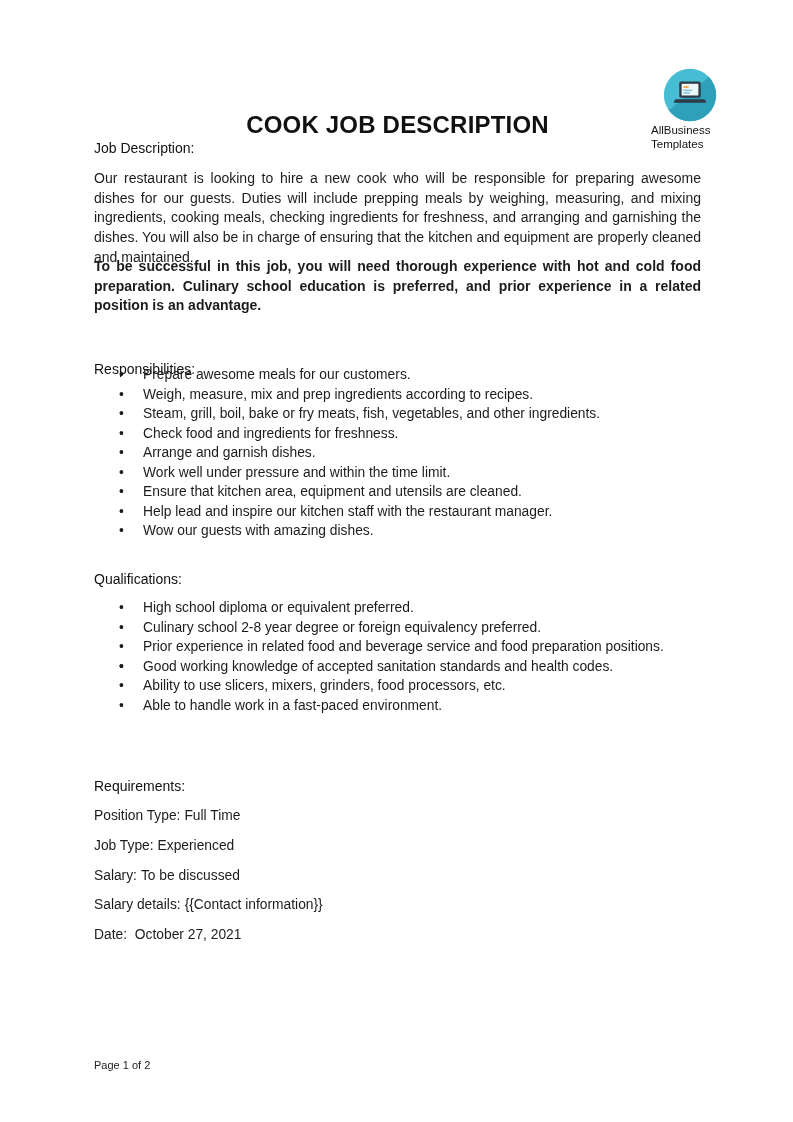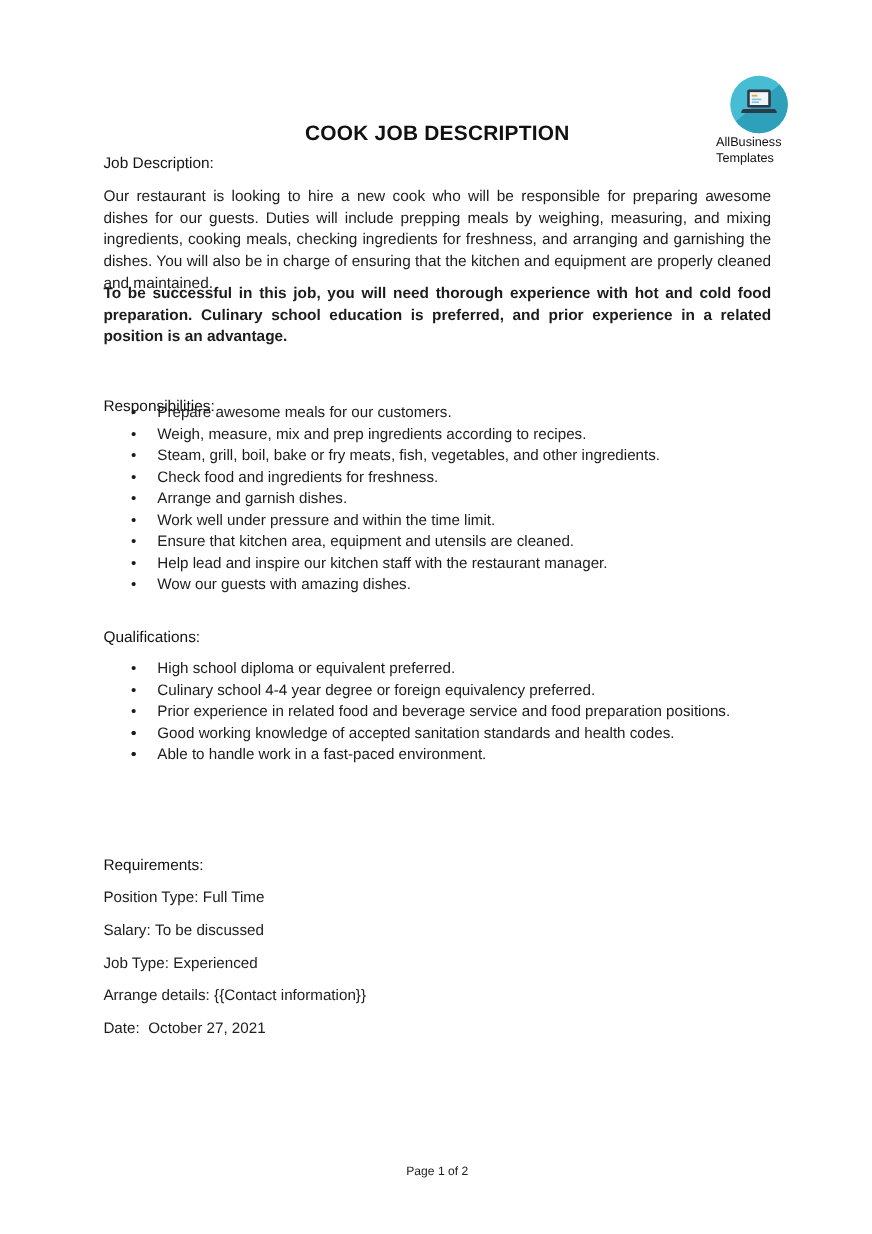--- a/index.html
+++ b/index.html
@@ -18,21 +18,21 @@
     left: 94px;
     width: 607px;
     top: 0;
     height: 100%;
   }
   .abs { position: absolute; left: 0; right: 0; }
 
   .doc-title {
     top: 111px;
     text-align: center;
-    font-size: 19px;
+    font-size: 24px;
     font-weight: bold;
     letter-spacing: 0.2px;
     color: #111111;
   }
 
   .logo {
     position: absolute;
     top: 67px;
     right: 64px;
     width: 78px;
@@ -83,21 +83,20 @@
   .req-field {
     font-size: 13.8px;
     line-height: 19.7px;
     margin-bottom: 10.1px;
     white-space: pre-wrap;
   }
   .req-field .field-label { margin-right: 4px; text-align: center; }
 
   .footer {
     top: 1059px;
-    text-align: center;
     font-size: 11px;
     color: #1c1c1c;
   }
 </style>
 </head>
 <body>
 
 <div class="page">
 
   <div class="logo">
@@ -142,34 +141,34 @@
       <li><span class="bullet">•</span><span>Work well under pressure and within the time limit.</span></li>
       <li><span class="bullet">•</span><span>Ensure that kitchen area, equipment and utensils are cleaned.</span></li>
       <li><span class="bullet">•</span><span>Help lead and inspire our kitchen staff with the restaurant manager.</span></li>
       <li><span class="bullet">•</span><span>Wow our guests with amazing dishes.</span></li>
     </ul>
 
     <div class="abs section-heading h-qual">Qualifications:</div>
 
     <ul class="abs bullet-list list-qual">
       <li><span class="bullet">•</span><span>High school diploma or equivalent preferred.</span></li>
-      <li><span class="bullet">•</span><span>Culinary school 4-4 year degree or foreign equivalency preferred.</span></li>
+      <li><span class="bullet">•</span><span>Culinary school 2-8 year degree or foreign equivalency preferred.</span></li>
       <li><span class="bullet">•</span><span>Prior experience in related food and beverage service and food preparation positions.</span></li>
       <li><span class="bullet">•</span></li>
       <li><span class="bullet">•</span><span>Good working knowledge of accepted sanitation standards and health codes.</span></li>
-      <li><span class="bullet">•</span></li>
+      <li><span class="bullet">•</span><span>Ability to use slicers, mixers, grinders, food processors, etc.</span></li>
       <li><span class="bullet">•</span><span>Able to handle work in a fast-paced environment.</span></li>
     </ul>
 
     <div class="abs section-heading h-req">Requirements:</div>
 
     <div class="abs req-fields">
       <div class="req-field"><span class="field-label">Position Type:</span><span>Full Time</span></div>
+      <div class="req-field"><span class="field-label">Job Type:</span><span>Experienced</span></div>
       <div class="req-field"><span class="field-label">Salary:</span><span>To be discussed</span></div>
-      <div class="req-field"><span class="field-label">Job Type:</span><span>Experienced</span></div>
-      <div class="req-field"><span class="field-label">Arrange details:</span><span>{{Contact information}}</span></div>
+      <div class="req-field"><span class="field-label">Salary details:</span><span>{{Contact information}}</span></div>
       <div class="req-field"><span class="field-label">Date:</span><span> October 27, 2021</span></div>
     </div>
 
     <div class="abs footer">Page 1 of 2</div>
 
   </div>
 </div>
 
 </body></html>

